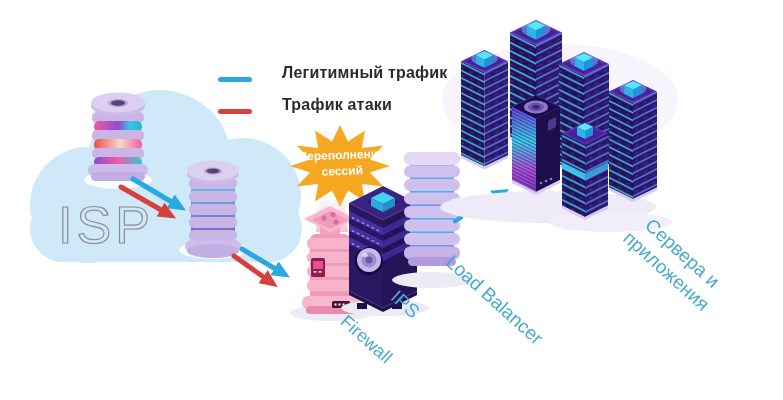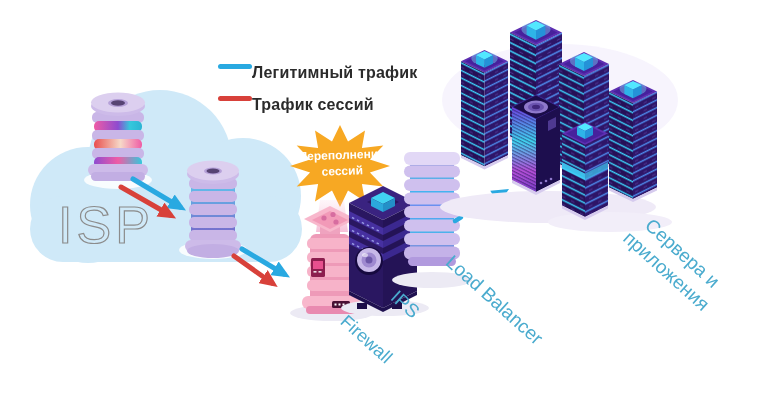--- a/index.html
+++ b/index.html
@@ -1,21 +1,21 @@
 <!DOCTYPE html>
 <html><head>
 <meta charset="utf-8">
 <style>
   html,body{margin:0;padding:0;background:#fff;}
   .scene{position:relative;width:783px;height:400px;background:#ffffff;overflow:hidden;
          font-family:"Liberation Sans",sans-serif;}
   svg.art{position:absolute;left:0;top:0;}
   
   .legend{position:absolute;left:218px;top:64px;display:flex;flex-direction:column;gap:14px;}
-  .legend-row{display:flex;align-items:flex-start;gap:0;}
+  .legend-row{display:flex;align-items:flex-end;gap:30px;}
   .swatch{width:34px;height:5px;border-radius:3px;}
   .swatch.blue{background:#29a9e1;}
   .swatch.red{background:#d8413a;}
   .legend-text{font-size:16px;font-weight:700;color:#2b2b2b;letter-spacing:.2px;}
   
   .burst-label{position:absolute;left:288px;top:148px;width:108px;text-align:center;
                font-size:12px;font-weight:700;color:#ffffff;line-height:1.3;
                transform:rotate(-2deg);}
   .burst-label span{display:block;}
   
@@ -271,21 +271,21 @@
   <text x="58" y="243" font-size="52" letter-spacing="4" fill="none" stroke="#8c8c8c" stroke-width="1.2" font-family="Liberation Sans, sans-serif">ISP</text>
 </svg>
 
 <div class="legend">
   <div class="legend-row">
     <span class="swatch blue"></span>
     <span class="legend-text">Легитимный трафик</span>
   </div>
   <div class="legend-row">
     <span class="swatch red"></span>
-    <span class="legend-text">Трафик сессий</span>
+    <span class="legend-text">Трафик атаки</span>
   </div>
 </div>
 
 <div class="burst-label">
   <span>Переполнение</span>
   <span>сессий</span>
 </div>
 
 <div class="node-label label-firewall">Firewall</div>
 <div class="node-label label-ips">IPS</div>

